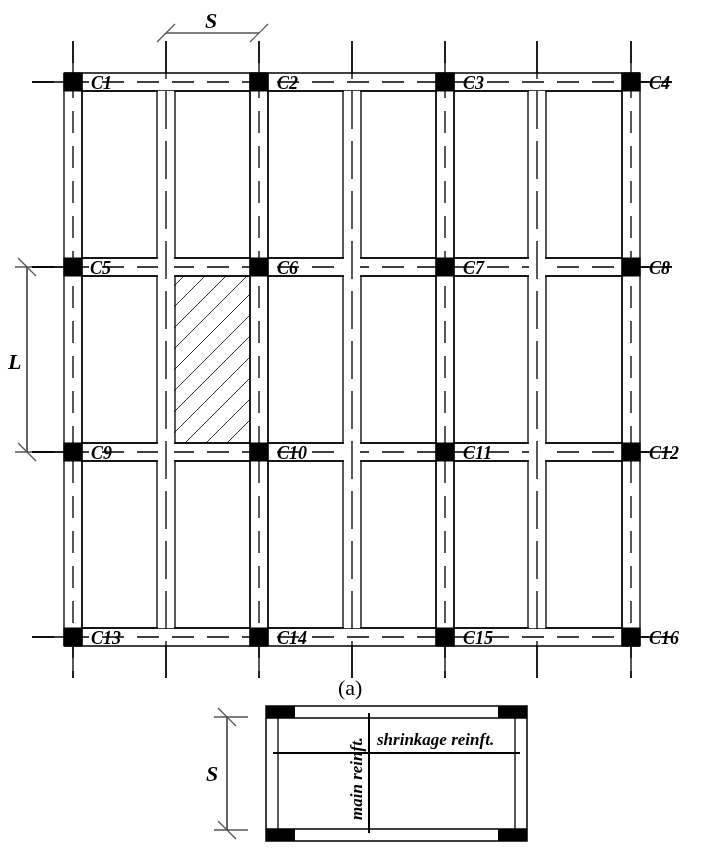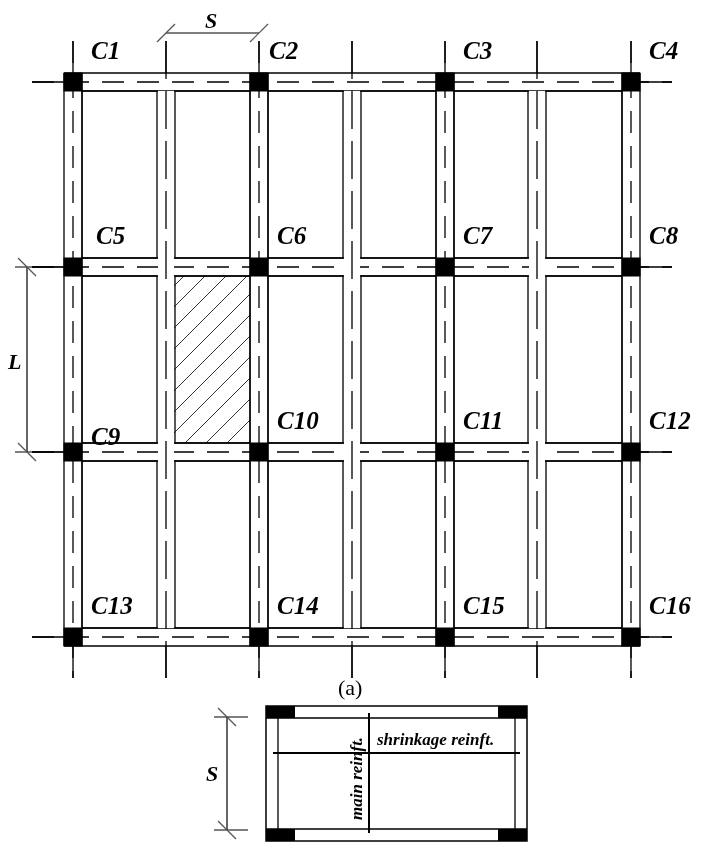--- a/index.html
+++ b/index.html
@@ -1,19 +1,19 @@
 <!DOCTYPE html>
 <html><head>
 <meta charset="utf-8">
 <style>
   html, body { margin: 0; padding: 0; background: #ffffff; }
   body { width: 704px; height: 849px; position: relative; overflow: hidden; font-family: "Liberation Serif", serif; }
   #stage { position: absolute; left: 0; top: 0; width: 704px; height: 849px; }
   .lbl { position: absolute; font-family: "Liberation Serif", serif; font-style: italic; font-weight: bold; color: #000; white-space: nowrap; line-height: 1; }
-  .col-lbl { font-size: 25px; }
+  .col-lbl { font-size: 18px; margin-top: 36px; }
   .dim-lbl { font-size: 22px; }
   .cap { position: absolute; font-family: "Liberation Serif", serif; font-size: 22px; color: #000; line-height: 1; }
   .rf-lbl { font-size: 17px; }
   .rot { transform-origin: 0 0; transform: rotate(-90deg); }
 </style>
 </head>
 <body>
 
 <svg id="stage" xmlns="http://www.w3.org/2000/svg" width="704" height="849" viewBox="0 0 704 849">
   <g id="grid-lines">
@@ -165,28 +165,28 @@
       <line x1="227" y1="717" x2="227" y2="830" stroke="#000000" stroke-width="1.2"></line>
       <line x1="214" y1="717" x2="248" y2="717" stroke="#000000" stroke-width="1.2"></line>
       <line x1="218" y1="708" x2="236" y2="726" stroke="#555" stroke-width="1.2"></line>
       <line x1="214" y1="830" x2="248" y2="830" stroke="#000000" stroke-width="1.2"></line>
       <line x1="218" y1="821" x2="236" y2="839" stroke="#555" stroke-width="1.2"></line>
     </g>
 </svg>
 
 <div id="col-labels">
     <div class="lbl col-lbl" style="left: 91px; top: 38px;">C1</div>
-    <div class="lbl col-lbl" style="left: 269px; top: 38px;">C2</div>
+    <div class="lbl col-lbl" style="left: 277px; top: 38px;">C2</div>
     <div class="lbl col-lbl" style="left: 463px; top: 38px;">C3</div>
     <div class="lbl col-lbl" style="left: 649px; top: 38px;">C4</div>
-    <div class="lbl col-lbl" style="left: 96px; top: 223px; text-align: right;">C5</div>
+    <div class="lbl col-lbl" style="left: 90px; top: 223px; text-align: right;">C5</div>
     <div class="lbl col-lbl" style="left: 277px; top: 223px; text-align: center;">C6</div>
     <div class="lbl col-lbl" style="left: 463px; top: 223px;">C7</div>
     <div class="lbl col-lbl" style="left: 649px; top: 223px;">C8</div>
-    <div class="lbl col-lbl" style="left: 91px; top: 424px;">C9</div>
+    <div class="lbl col-lbl" style="left: 91px; top: 408px;">C9</div>
     <div class="lbl col-lbl" style="left: 277px; top: 408px;">C10</div>
     <div class="lbl col-lbl" style="left: 463px; top: 408px; text-align: center;">C11</div>
     <div class="lbl col-lbl" style="left: 649px; top: 408px;">C12</div>
     <div class="lbl col-lbl" style="left: 91px; top: 593px;">C13</div>
     <div class="lbl col-lbl" style="left: 277px; top: 593px;">C14</div>
     <div class="lbl col-lbl" style="left: 463px; top: 593px;">C15</div>
     <div class="lbl col-lbl" style="left: 649px; top: 593px; font-family: Liberation Serif, serif;">C16</div>
   </div>
 
 <div class="lbl dim-lbl" style="left:205px; top:10px;">S</div>

